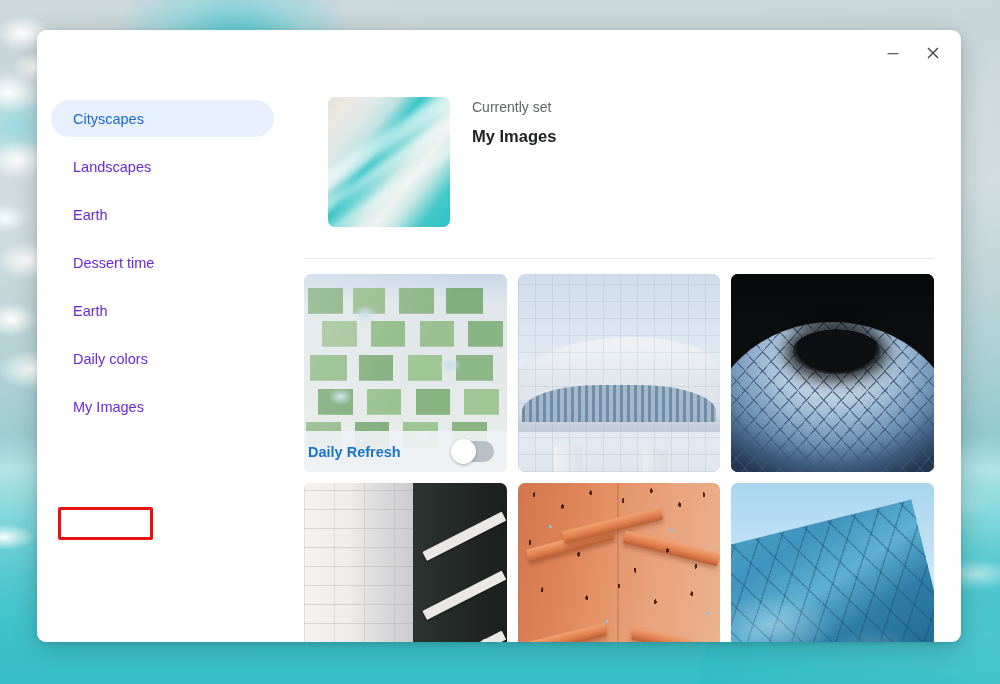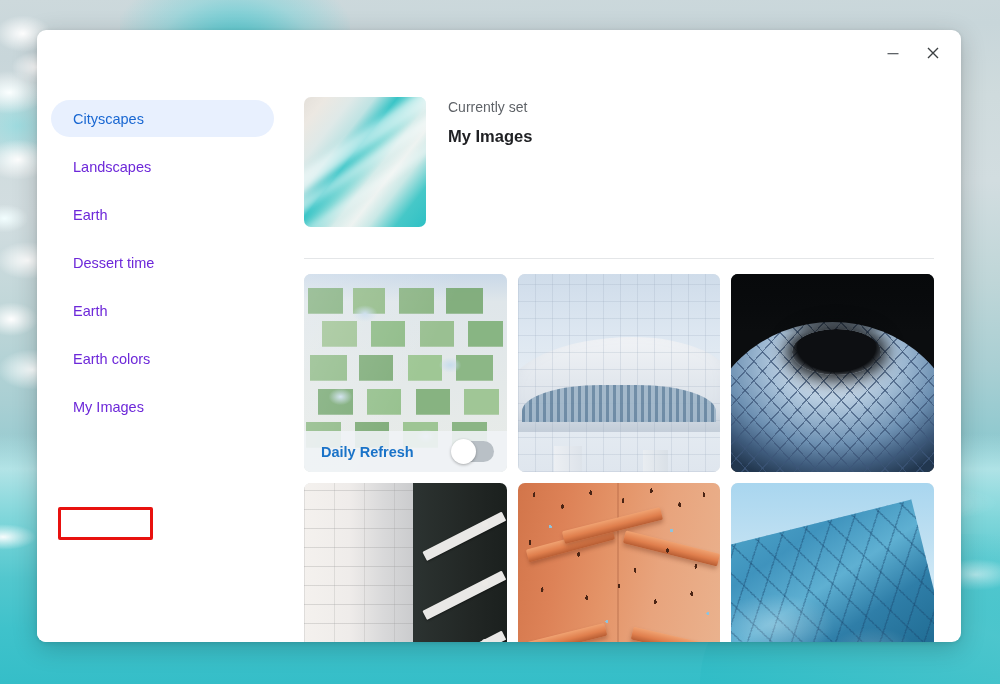--- a/index.html
+++ b/index.html
@@ -185,20 +185,21 @@
     overflow: hidden;
     position: relative;
   }
 
   
   #current-row {
     display: flex;
     align-items: flex-start;
     gap: 22px;
     padding-top: 21px;
+    margin-left: 24px;
   }
   #current-thumb {
     width: 122px;
     height: 130px;
     border-radius: 7px;
     flex: 0 0 122px;
     overflow: hidden;
     background:
       linear-gradient(128deg,
         #e4e0da 0%, #ece8e2 10%,
@@ -282,21 +283,21 @@
 
   
   .refresh-bar {
     position: absolute;
     left: 0; right: 0; bottom: 0;
     height: 41px;
     background: rgba(240,243,246,0.90);
     display: flex;
     align-items: center;
     justify-content: space-between;
-    padding: 0 13px 0 17px;
+    padding: 0 13px 0 4px;
   }
   .refresh-label {
     font-size: 14.5px;
     font-weight: 700;
     color: #1a73c8;
   }
   .toggle {
     width: 42px; height: 21px;
     border-radius: 11px;
     background: #b9c0c6;
@@ -541,21 +542,21 @@
         <div class="side-item">
           <span class="side-label">Earth</span>
         </div>
         <div class="side-item">
           <span class="side-label">Dessert time</span>
         </div>
         <div class="side-item">
           <span class="side-label">Earth</span>
         </div>
         <div class="side-item">
-          <span class="side-label">Earth colors</span>
+          <span class="side-label">Daily colors</span>
         </div>
         <div class="side-item annotated">
           <span class="side-label">My Images</span>
         </div>
       </nav>
 
       <section id="content">
 
         <div id="current-row">
           <div id="current-thumb">

